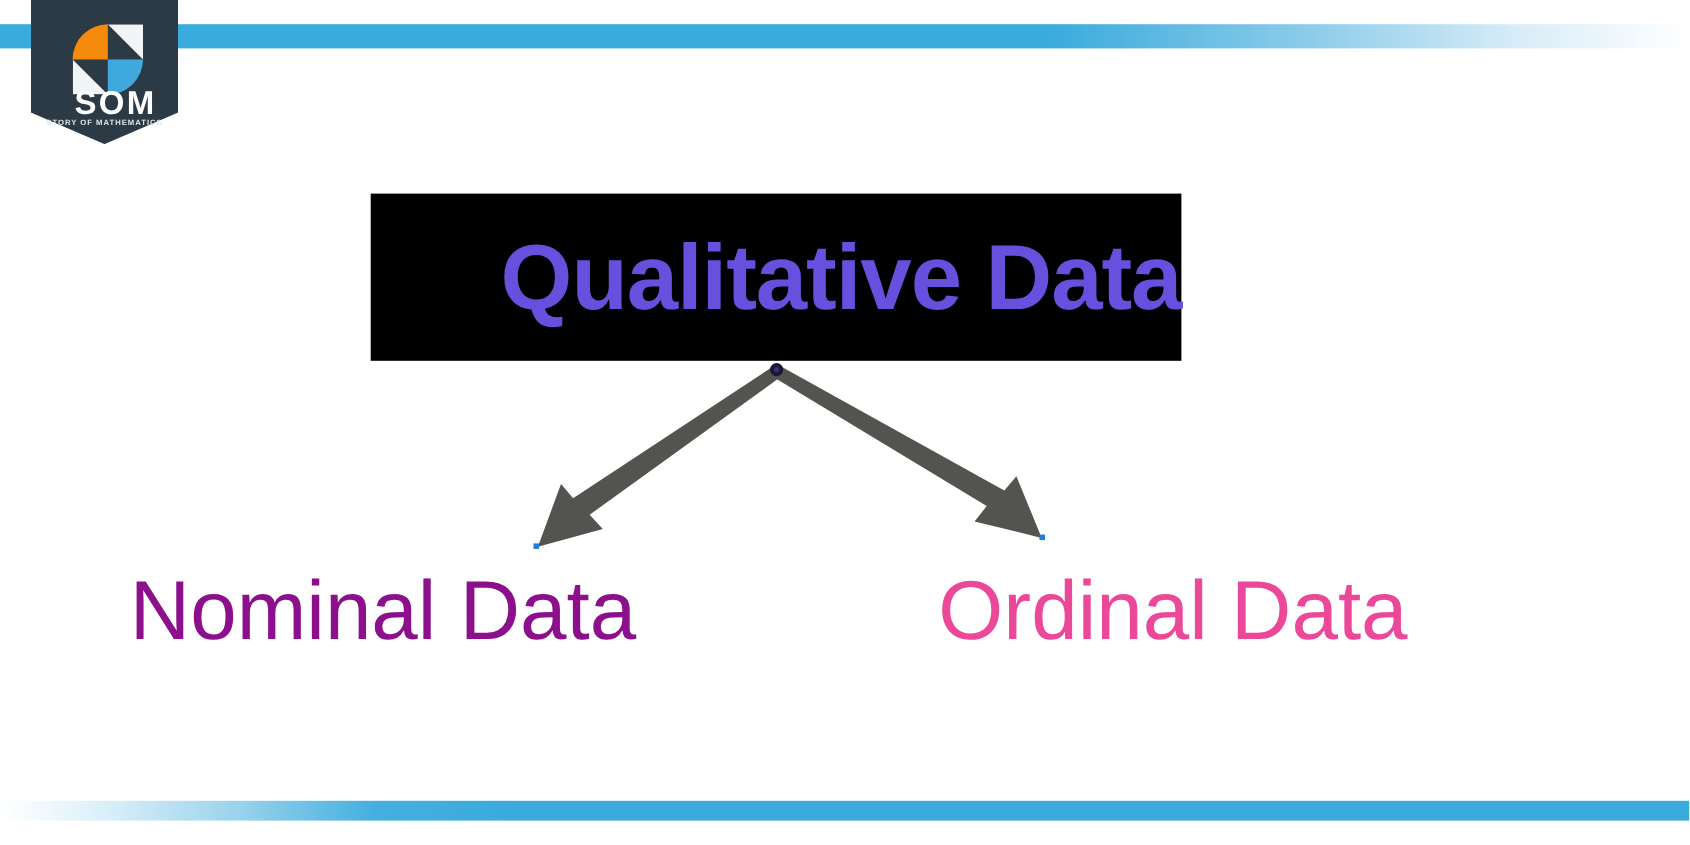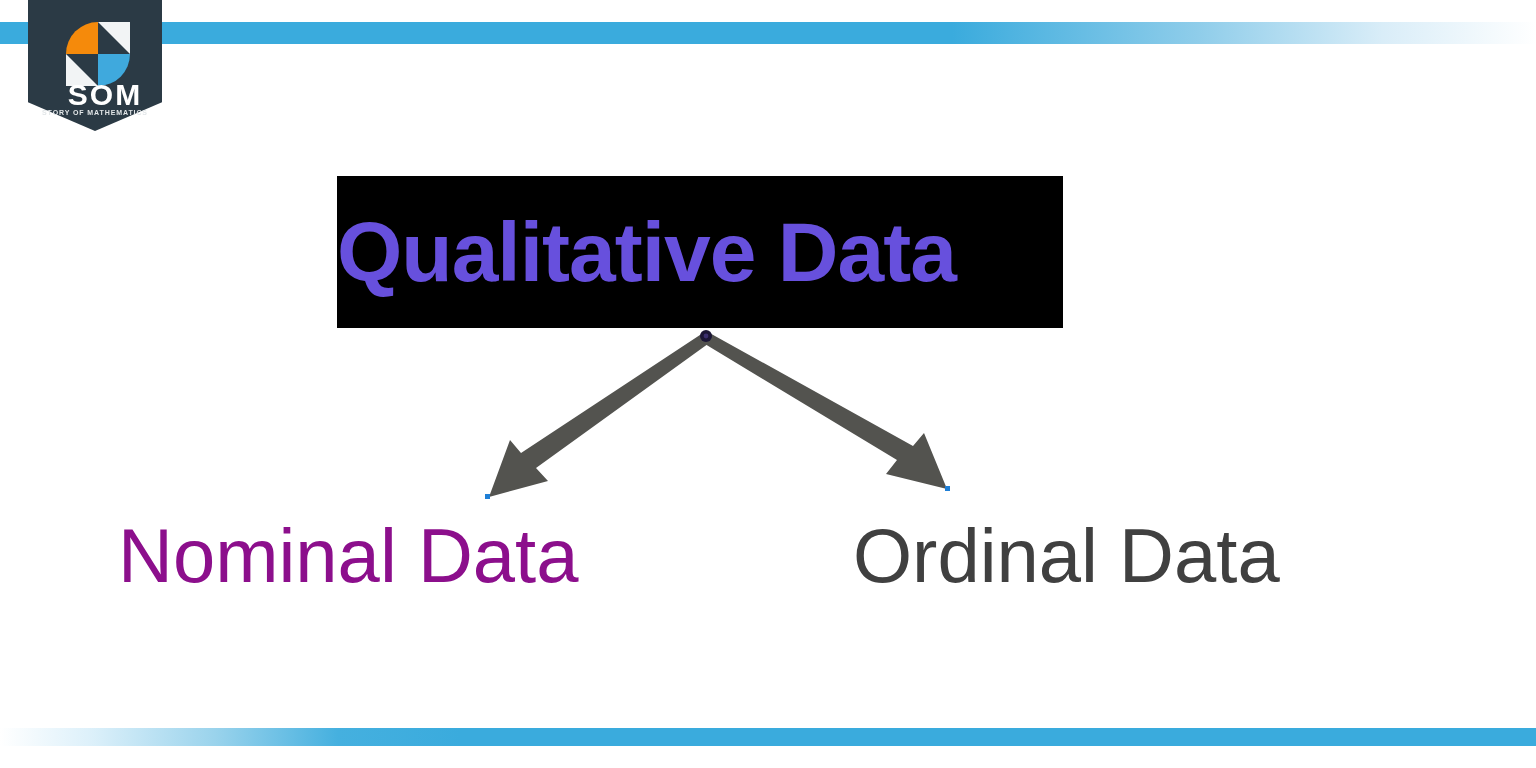--- a/index.html
+++ b/index.html
@@ -107,21 +107,22 @@
   
   .root-box {
     position: absolute;
     left: 337px;
     top: 176px;
     width: 726px;
     height: 152px;
     background: #000000;
     display: flex;
     align-items: center;
-    justify-content: flex-start;
+    justify-content: flex-end;
+    padding-left: 11px;
   }
   .root-label {
     color: #6750dd;
     font-size: 84px;
     font-weight: bold;
     line-height: 1;
     letter-spacing: -1px;
     white-space: nowrap;
   }
 
@@ -143,21 +144,21 @@
     white-space: nowrap;
   }
   .leaf-nominal {
     left: 118px;
     top: 518px;
     color: #8c0f8c;
   }
   .leaf-ordinal {
     left: 853px;
     top: 518px;
-    color: #404040;
+    color: #ec4899;
   }
 </style>
 </head>
 <body>
 
 <div class="canvas">
 
   <div class="rule-top"></div>
   <div class="rule-bottom"></div>
 

